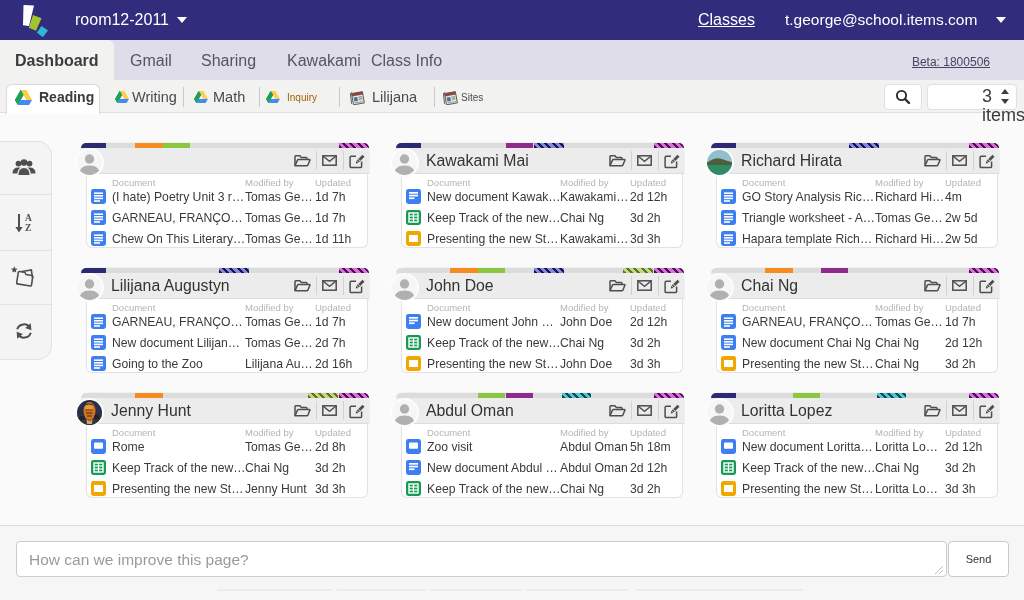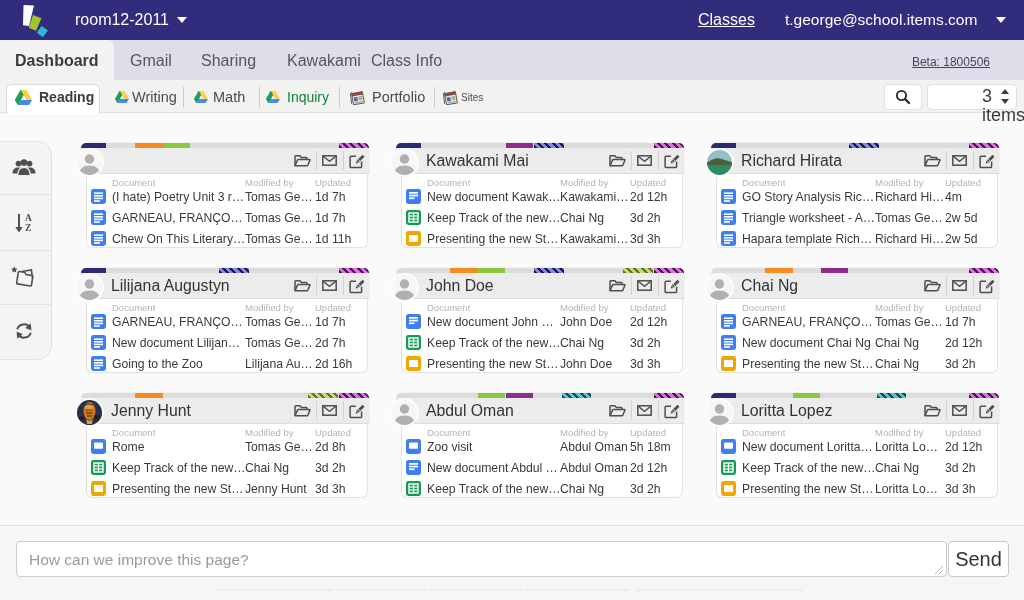--- a/index.html
+++ b/index.html
@@ -49,35 +49,35 @@
 <polygon points="5.3,0 8,4.7 2.7,14 0,9.3" fill="#1DA05B"></polygon>
 </svg>
 <div class="abs" style="left:213px;top:89px;height:17px;line-height:17px;font-size:14.5px;color:#4a4a50">Math</div>
 <div class="abs" style="left:259px;top:87px;width:1px;height:20px;background:#c9c9c9"></div>
 <svg style="position:absolute;left:266px;top:91px" width="14" height="12" viewBox="0 0 16 14">
 <polygon points="5.3,0 10.7,0 2.7,14 -0.1,9.3" fill="#1DA05B" transform="translate(0,0)"></polygon>
 <polygon points="5.45,0 10.7,0 16,9.3 10.7,9.3" fill="#FFCE42"></polygon>
 <polygon points="10.9,9.3 16,9.3 13.3,14 2.8,14 5.4,9.3" fill="#4688F4"></polygon>
 <polygon points="5.3,0 8,4.7 2.7,14 0,9.3" fill="#1DA05B"></polygon>
 </svg>
-<div class="abs" style="left:287px;top:89px;height:17px;line-height:17px;font-size:14px;color:#15803d">Inquiry</div>
+<div class="abs" style="left:287px;top:89px;height:17px;line-height:17px;font-size:10px;color:#a16207">Inquiry</div>
 <div class="abs" style="left:339px;top:87px;width:1px;height:20px;background:#c9c9c9"></div>
 <svg style="position:absolute;left:349px;top:90px" width="16" height="15" viewBox="0 0 16 15">
 <g transform="rotate(-10 8 8)">
 <rect x="3.4" y="2.6" width="11" height="11.5" rx="0.5" fill="#e8e6e2" stroke="#5c5c5c" stroke-width="1"></rect>
 <rect x="3.4" y="2.6" width="11" height="3" fill="#8a4a42"></rect>
 <rect x="4.8" y="7" width="3.6" height="4" fill="#4a6d9e"></rect>
 <rect x="9.4" y="7" width="3.8" height="1.3" fill="#9a9a9a"></rect>
 <rect x="9.4" y="9" width="3.8" height="1.3" fill="#7da35a"></rect>
 <rect x="4.8" y="12" width="8.4" height="1" fill="#9a9a9a"></rect>
 </g>
 <path d="M3.2 2.2 L1.4 3.6 2.6 13.8" fill="none" stroke="#5c5c5c" stroke-width="1"></path>
 
 </svg>
-<div class="abs" style="left:372px;top:89px;height:17px;line-height:17px;font-size:14.5px;color:#4a4a50">Portfolio</div>
+<div class="abs" style="left:372px;top:89px;height:17px;line-height:17px;font-size:14.5px;color:#4a4a50">Lilijana</div>
 <div class="abs" style="left:434px;top:87px;width:1px;height:20px;background:#c9c9c9"></div>
 <svg style="position:absolute;left:442px;top:90px" width="16" height="15" viewBox="0 0 16 15">
 <g transform="rotate(-10 8 8)">
 <rect x="3.4" y="2.6" width="11" height="11.5" rx="0.5" fill="#e8e6e2" stroke="#5c5c5c" stroke-width="1"></rect>
 <rect x="3.4" y="2.6" width="11" height="3" fill="#8a4a42"></rect>
 <rect x="4.8" y="7" width="3.6" height="4" fill="#4a6d9e"></rect>
 <rect x="9.4" y="7" width="3.8" height="1.3" fill="#9a9a9a"></rect>
 <rect x="9.4" y="9" width="3.8" height="1.3" fill="#7da35a"></rect>
 <rect x="4.8" y="12" width="8.4" height="1" fill="#9a9a9a"></rect>
 </g>
@@ -706,17 +706,17 @@
     <div style="position:absolute;left:164px;top:87.5px;width:69.5px;height:16px;line-height:16px;font-size:12.2px;color:#3a3a3a;white-space:nowrap;overflow:hidden;text-overflow:ellipsis">Loritta Lopez</div>
     <div style="position:absolute;left:234px;top:87.5px;width:52px;height:16px;line-height:16px;font-size:12.2px;color:#3a3a3a;white-space:nowrap">3d 3h</div>
   </div>
 <div class="abs" style="left:0;top:525px;width:1024px;height:75px;background:#f6f6f6;border-top:1px solid #ddd"></div>
 <div class="abs" style="left:16px;top:541px;width:931px;height:36px;background:#fff;border:1px solid #ccc;border-radius:4px;box-sizing:border-box"></div>
 <div class="abs" style="left:29px;top:551px;height:17px;line-height:17px;font-size:15.5px;color:#9a9a9a">How can we improve this page?</div>
 <svg class="abs" style="left:934px;top:565px" width="10" height="10" viewBox="0 0 10 10">
     <path d="M9 1 L1 9 M9 5 L5 9" stroke="#bbb" stroke-width="1" fill="none"></path>
   </svg>
 <div class="abs" style="left:948px;top:541px;width:61px;height:36px;background:#fff;border:1px solid #c9c9c9;border-radius:4px;box-sizing:border-box"></div>
-<div class="abs" style="left:948px;top:550px;width:61px;height:18px;line-height:18px;font-size:20px;color:#333;text-align:center">Send</div>
+<div class="abs" style="left:948px;top:550px;width:61px;height:18px;line-height:18px;font-size:11px;color:#333;text-align:center">Send</div>
 <div class="abs" style="left:217px;top:589px;width:116px;height:2px;background:#ececec;border-radius:2px"></div>
 <div class="abs" style="left:336px;top:589px;width:90px;height:2px;background:#ececec;border-radius:2px"></div>
 <div class="abs" style="left:429px;top:589px;width:94px;height:2px;background:#ececec;border-radius:2px"></div>
 <div class="abs" style="left:526px;top:589px;width:103px;height:2px;background:#ececec;border-radius:2px"></div>
 <div class="abs" style="left:636px;top:589px;width:167px;height:2px;background:#ececec;border-radius:2px"></div>
 </body></html>

